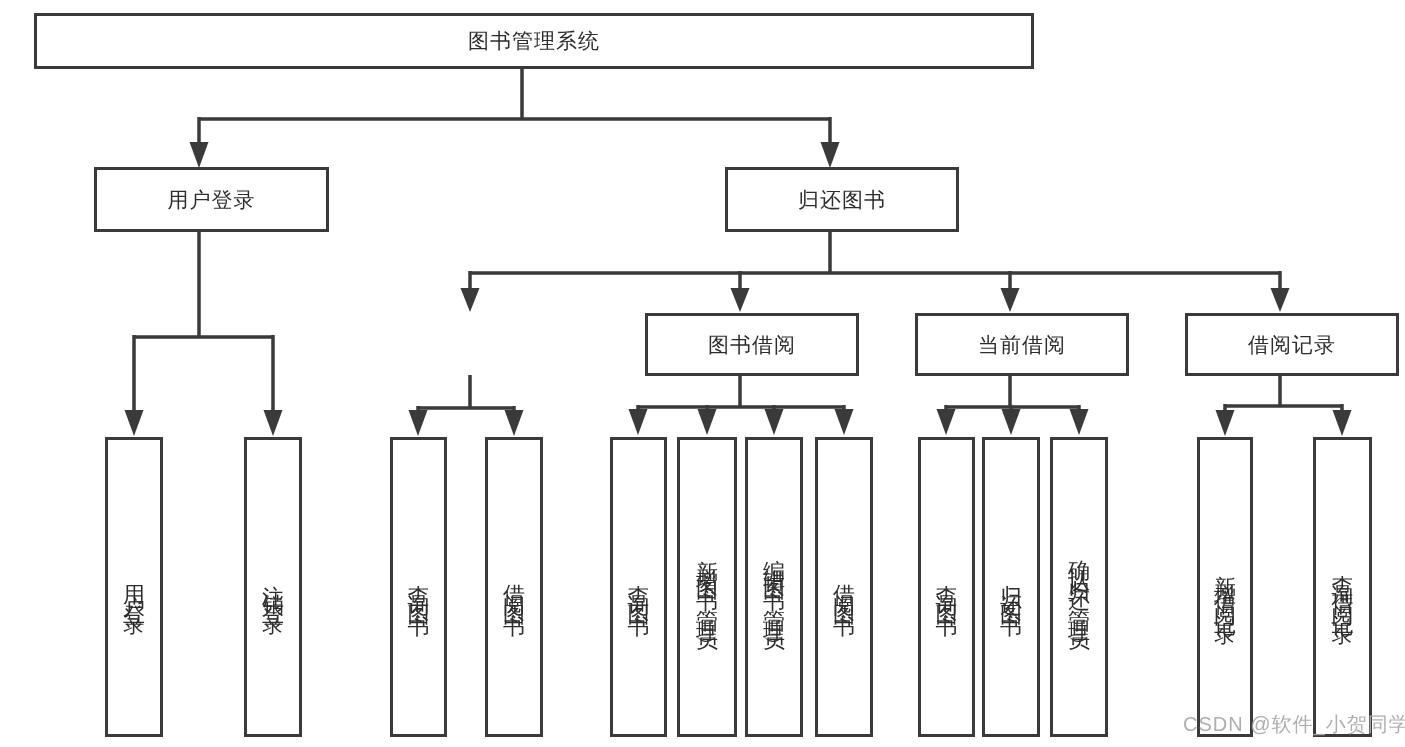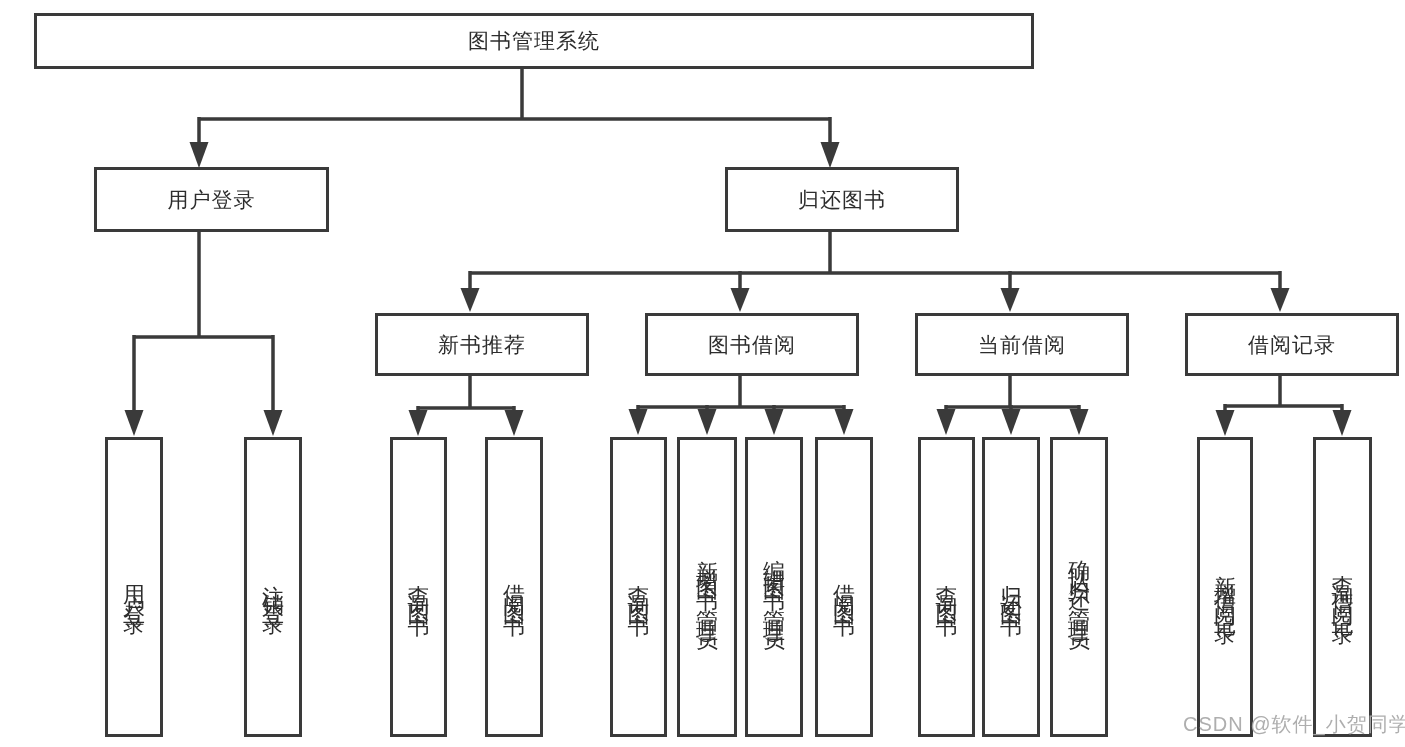--- a/index.html
+++ b/index.html
@@ -71,23 +71,20 @@
     <span>图书管理系统</span>
   </div>
 
   <div class="node h-node" style="left:82px; top:167px; width:235px; height:65px;">
     <span>用户登录</span>
   </div>
   <div class="node h-node" style="left:713px; top:167px; width:234px; height:65px;">
     <span>归还图书</span>
   </div>
 
-  <div class="node h-node" style="left:363px; top:313px; width:214px; height:63px;">
-    <span>新书推荐</span>
-  </div>
   <div class="node h-node" style="left:633px; top:313px; width:214px; height:63px;font-family:Liberation Mono, monospace;">
     <span>图书借阅</span>
   </div>
   <div class="node h-node" style="left:903px; top:313px; width:214px; height:63px;">
     <span>当前借阅</span>
   </div>
   <div class="node h-node" style="left:1173px; top:313px; width:214px; height:63px;">
     <span>借阅记录</span>
   </div>
 

